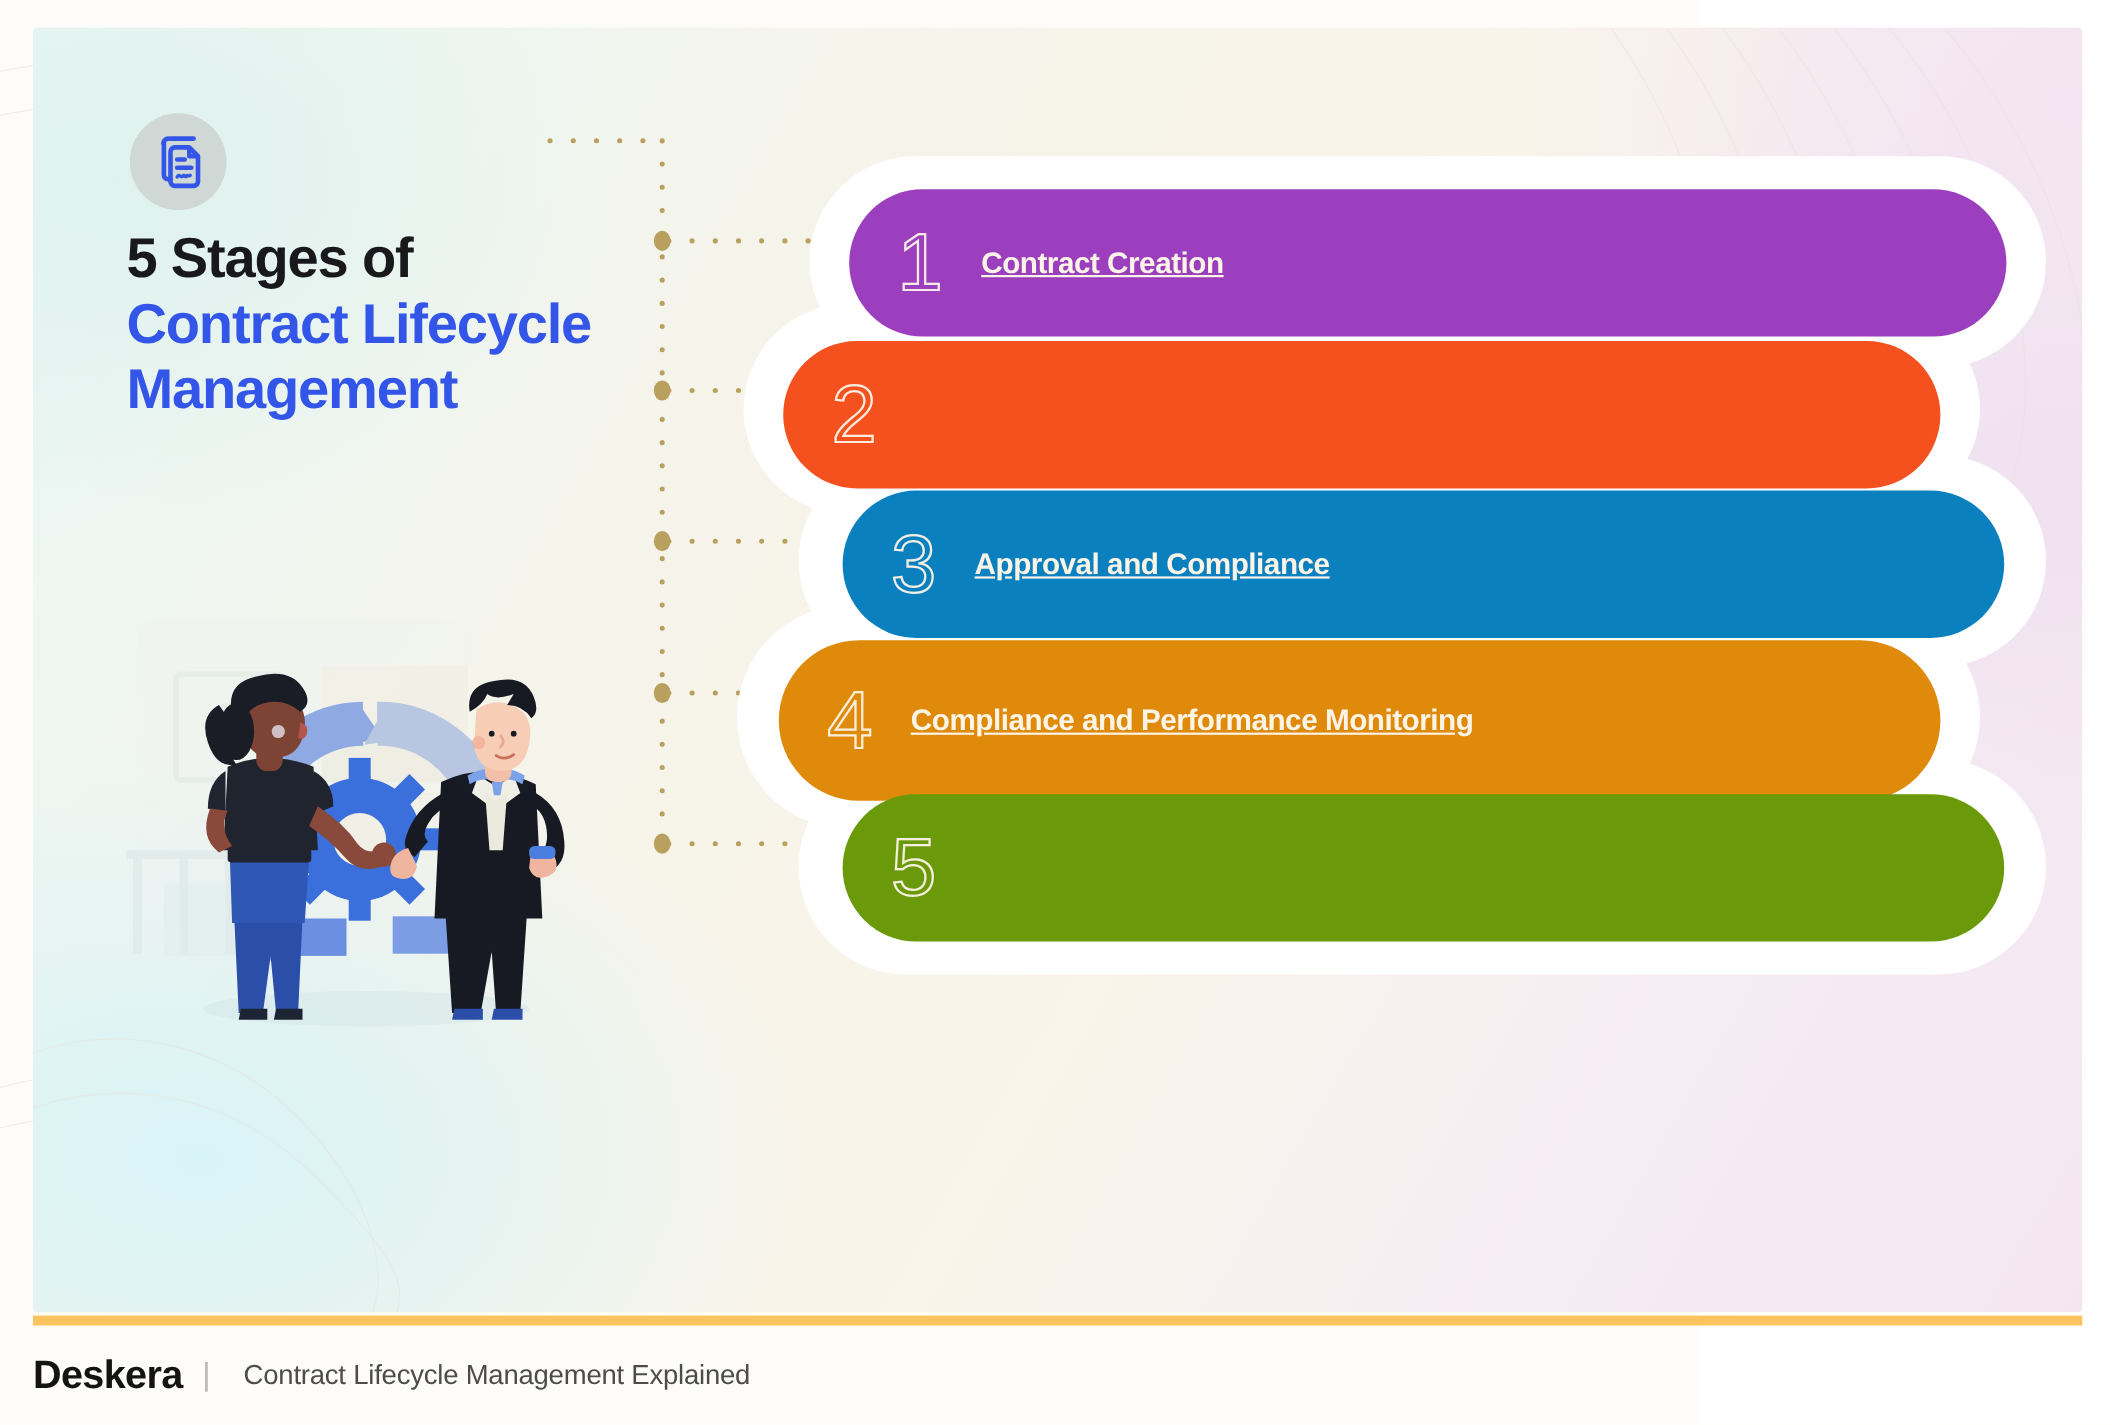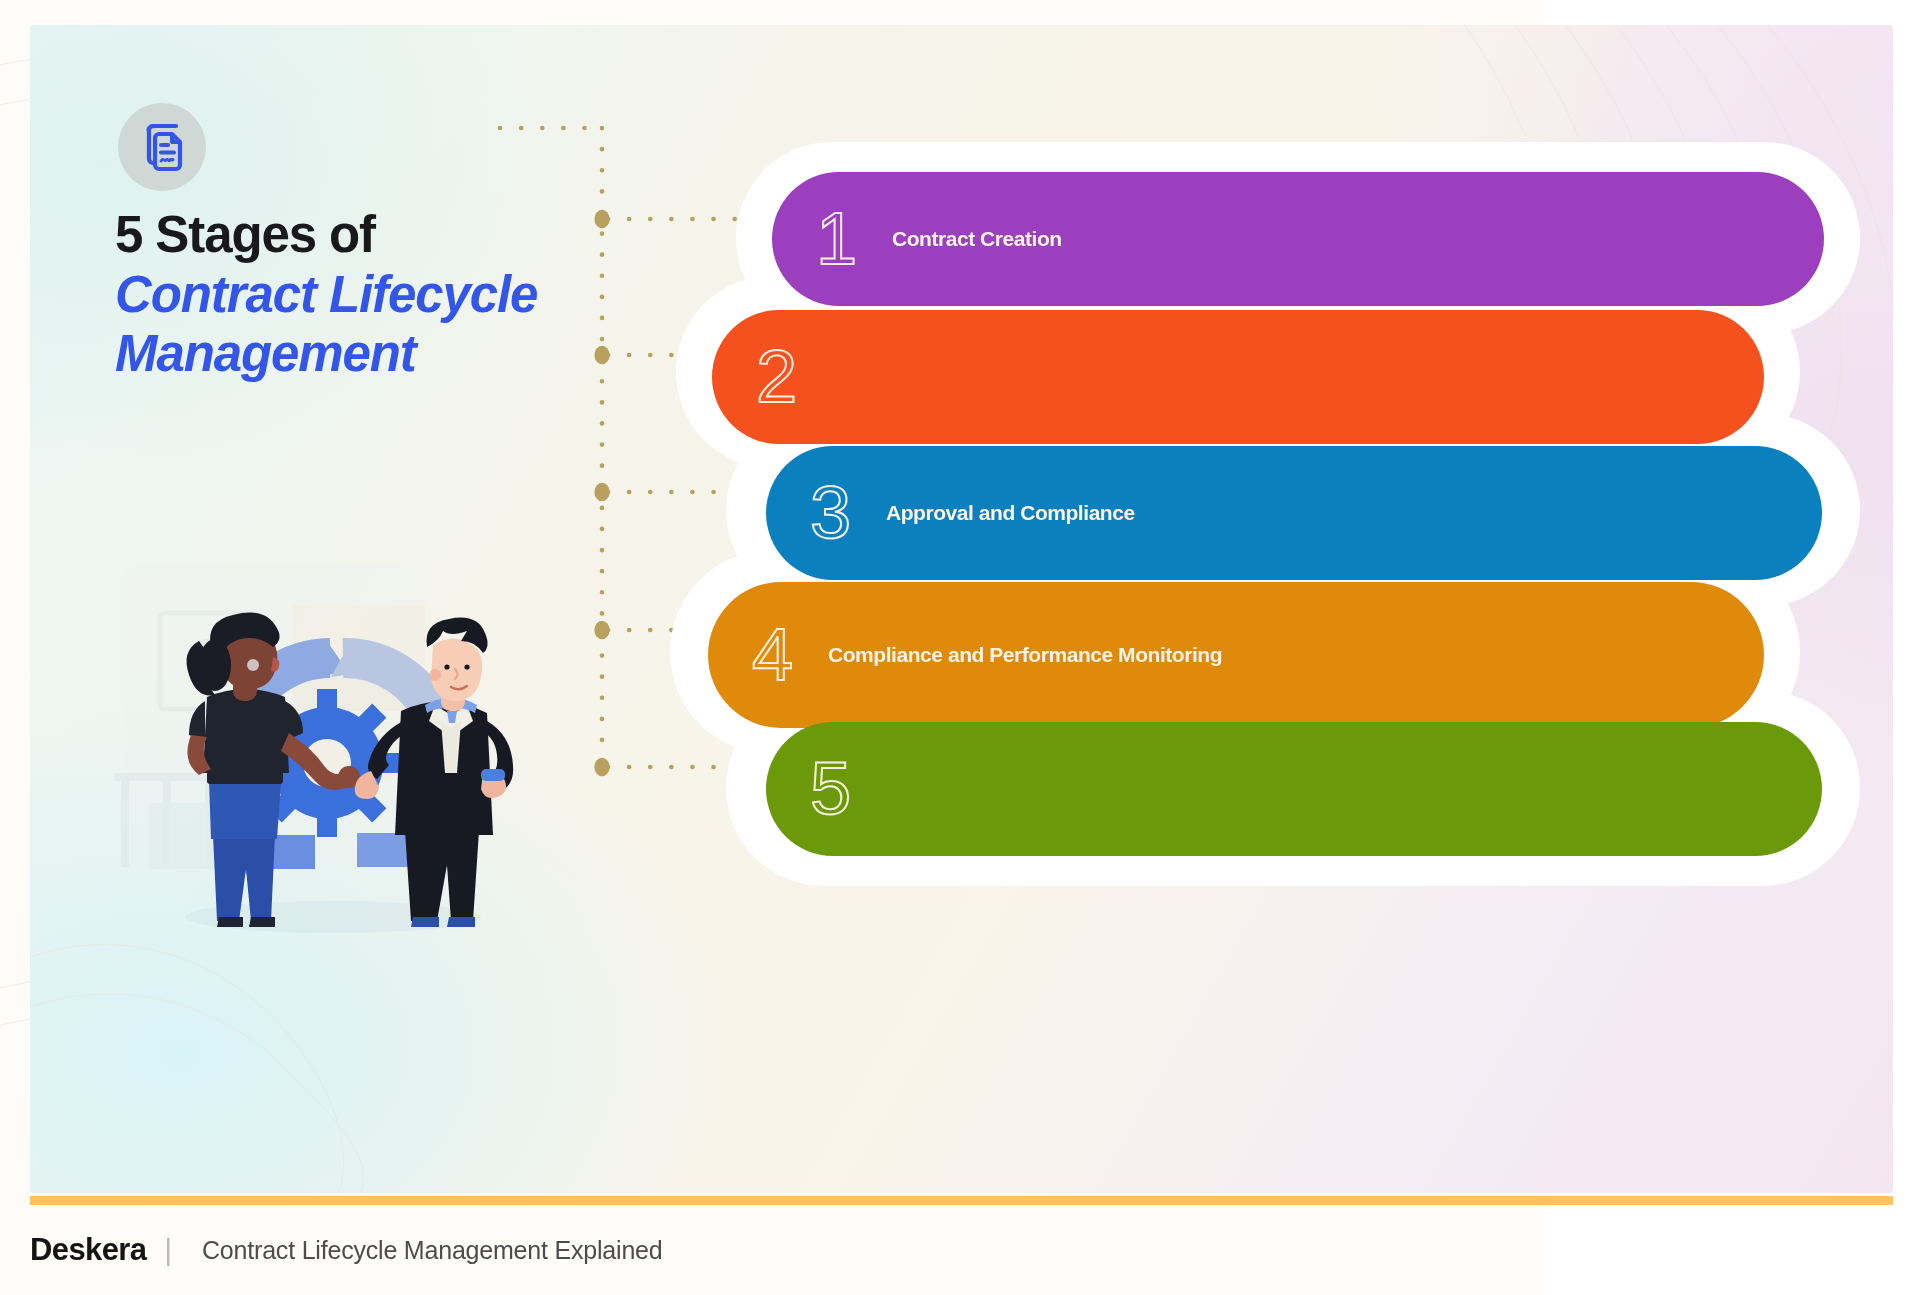--- a/index.html
+++ b/index.html
@@ -38,21 +38,21 @@
     display: flex; align-items: center; justify-content: center;
   }
 
   
   .headline {
     position: absolute; left: 85px; top: 180px; width: 540px;
     font-weight: 800; font-size: 51px; line-height: 1.17;
     letter-spacing: -1.1px;
   }
   .headline .l1 { color: #19191c; display: block; }
-  .headline .l2 { color: #3355e8; display: block; font-style: italic; }
+  .headline .l2 { color: #3355e8; display: block; }
 
   
   .connectors { position: absolute; left: 0; top: 0; width: 1863px; height: 1168px; pointer-events: none; }
 
   
   .cards { position: absolute; left: 640px; top: 95px; width: 1210px; height: 790px; }
 
   .halo {
     position: absolute;
     background: #ffffff;
@@ -74,39 +74,40 @@
     -webkit-text-stroke: 1.6px #fff;
     opacity: .96;
     width: 70px; flex: 0 0 70px;
     text-align: left;
   }
   .card.hollow .num {
     color: transparent;
     -webkit-text-stroke: 2px #fdf3e6;
   }
   .card .label {
-    font-weight: 700; font-size: 21px; line-height: 1.14;
+    font-weight: 700; font-size: 27px; line-height: 1.14;
     letter-spacing: -.45px;
     color: #fdf4e8;
     margin-left: 6px;
+    text-decoration: underline;
   }
 
   
   .illo { position: absolute; left: 75px; top: 520px; width: 450px; height: 400px; }
 
   
   .accent-bar {
     position: absolute; left: 30px; top: 1196px;
     width: 1863px; height: 9px; background: #fbc45e;
   }
   .footer {
     position: absolute; left: 30px; top: 1220px; width: 1200px; height: 60px;
     display: flex; align-items: center; gap: 0;
   }
-  .brand { font-weight: 800; font-size: 31px; color: #141414; letter-spacing: -.6px; }
+  .brand { font-weight: 800; font-size: 36px; color: #141414; letter-spacing: -.6px; }
   .divider-pipe { color: #b9b9b9; font-size: 29px; font-weight: 300; margin: 0 18px; }
   .tagline { font-size: 25px; color: #4c4c4c; letter-spacing: -.2px; margin-left: 12px; }
 </style>
 </head>
 <body>
 
 <div id="root">
 
   <svg class="topo" viewBox="0 0 1920 1295" preserveAspectRatio="none">
     <g fill="none" stroke="#e6ddd0" stroke-width="1.1">

